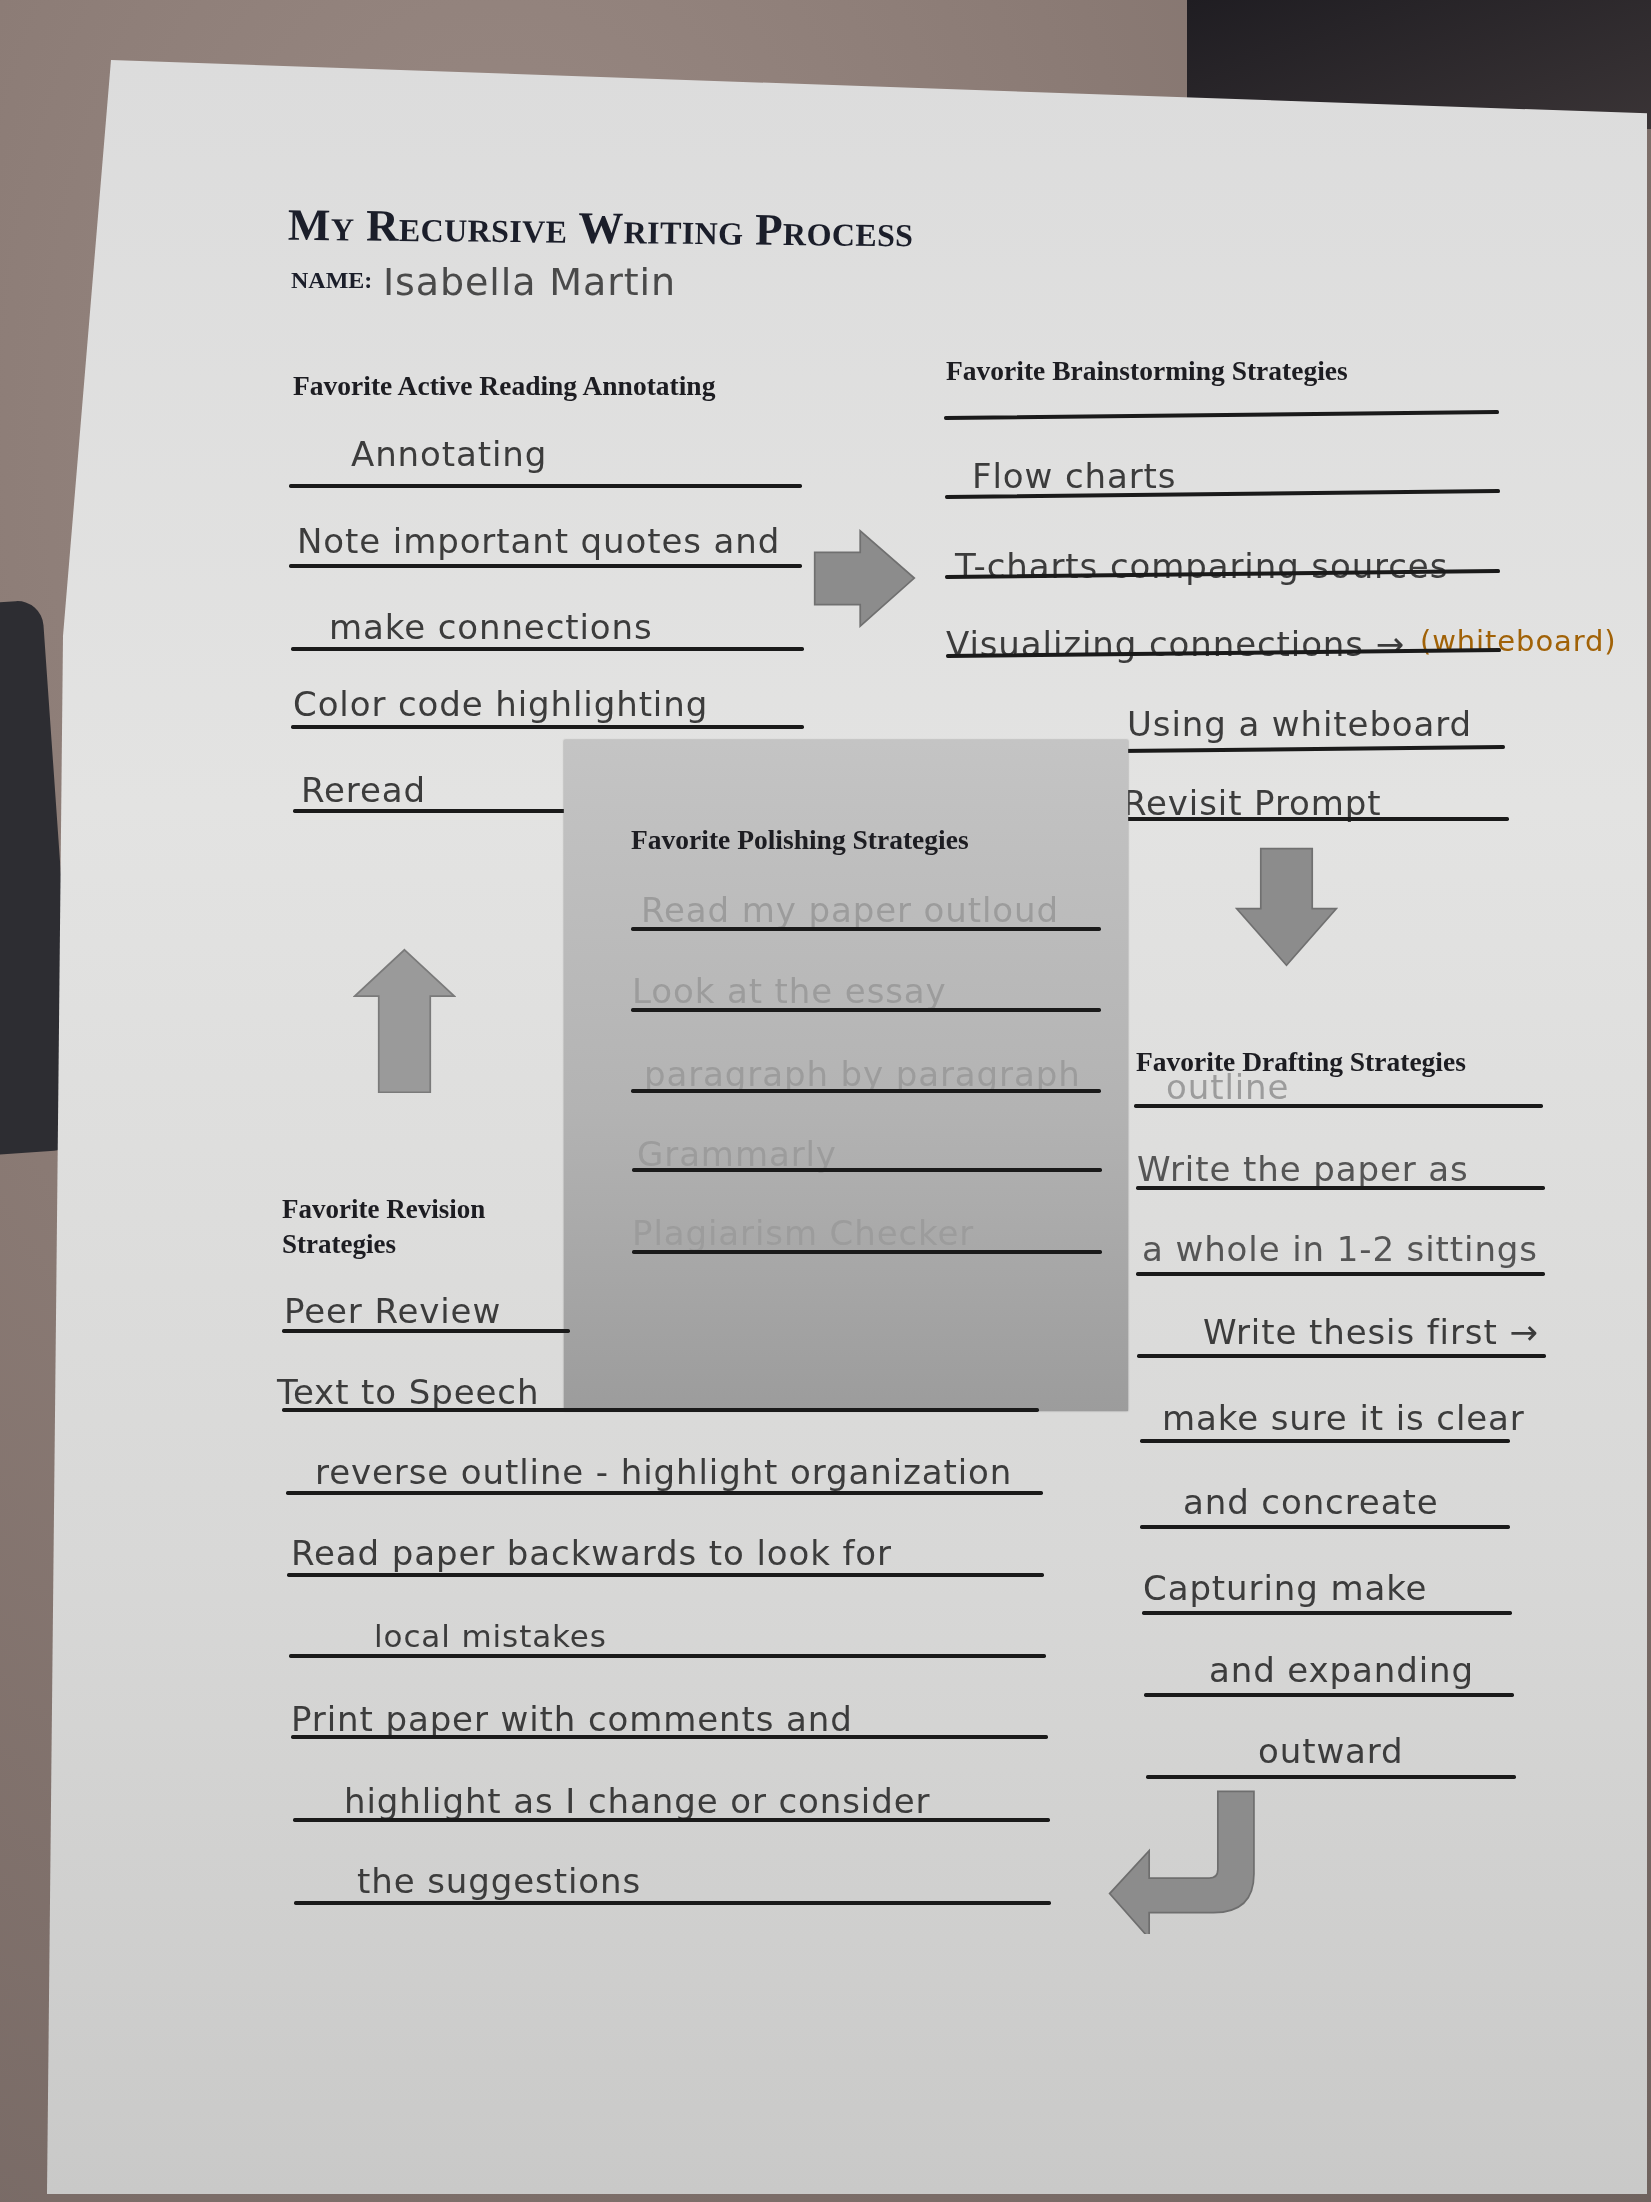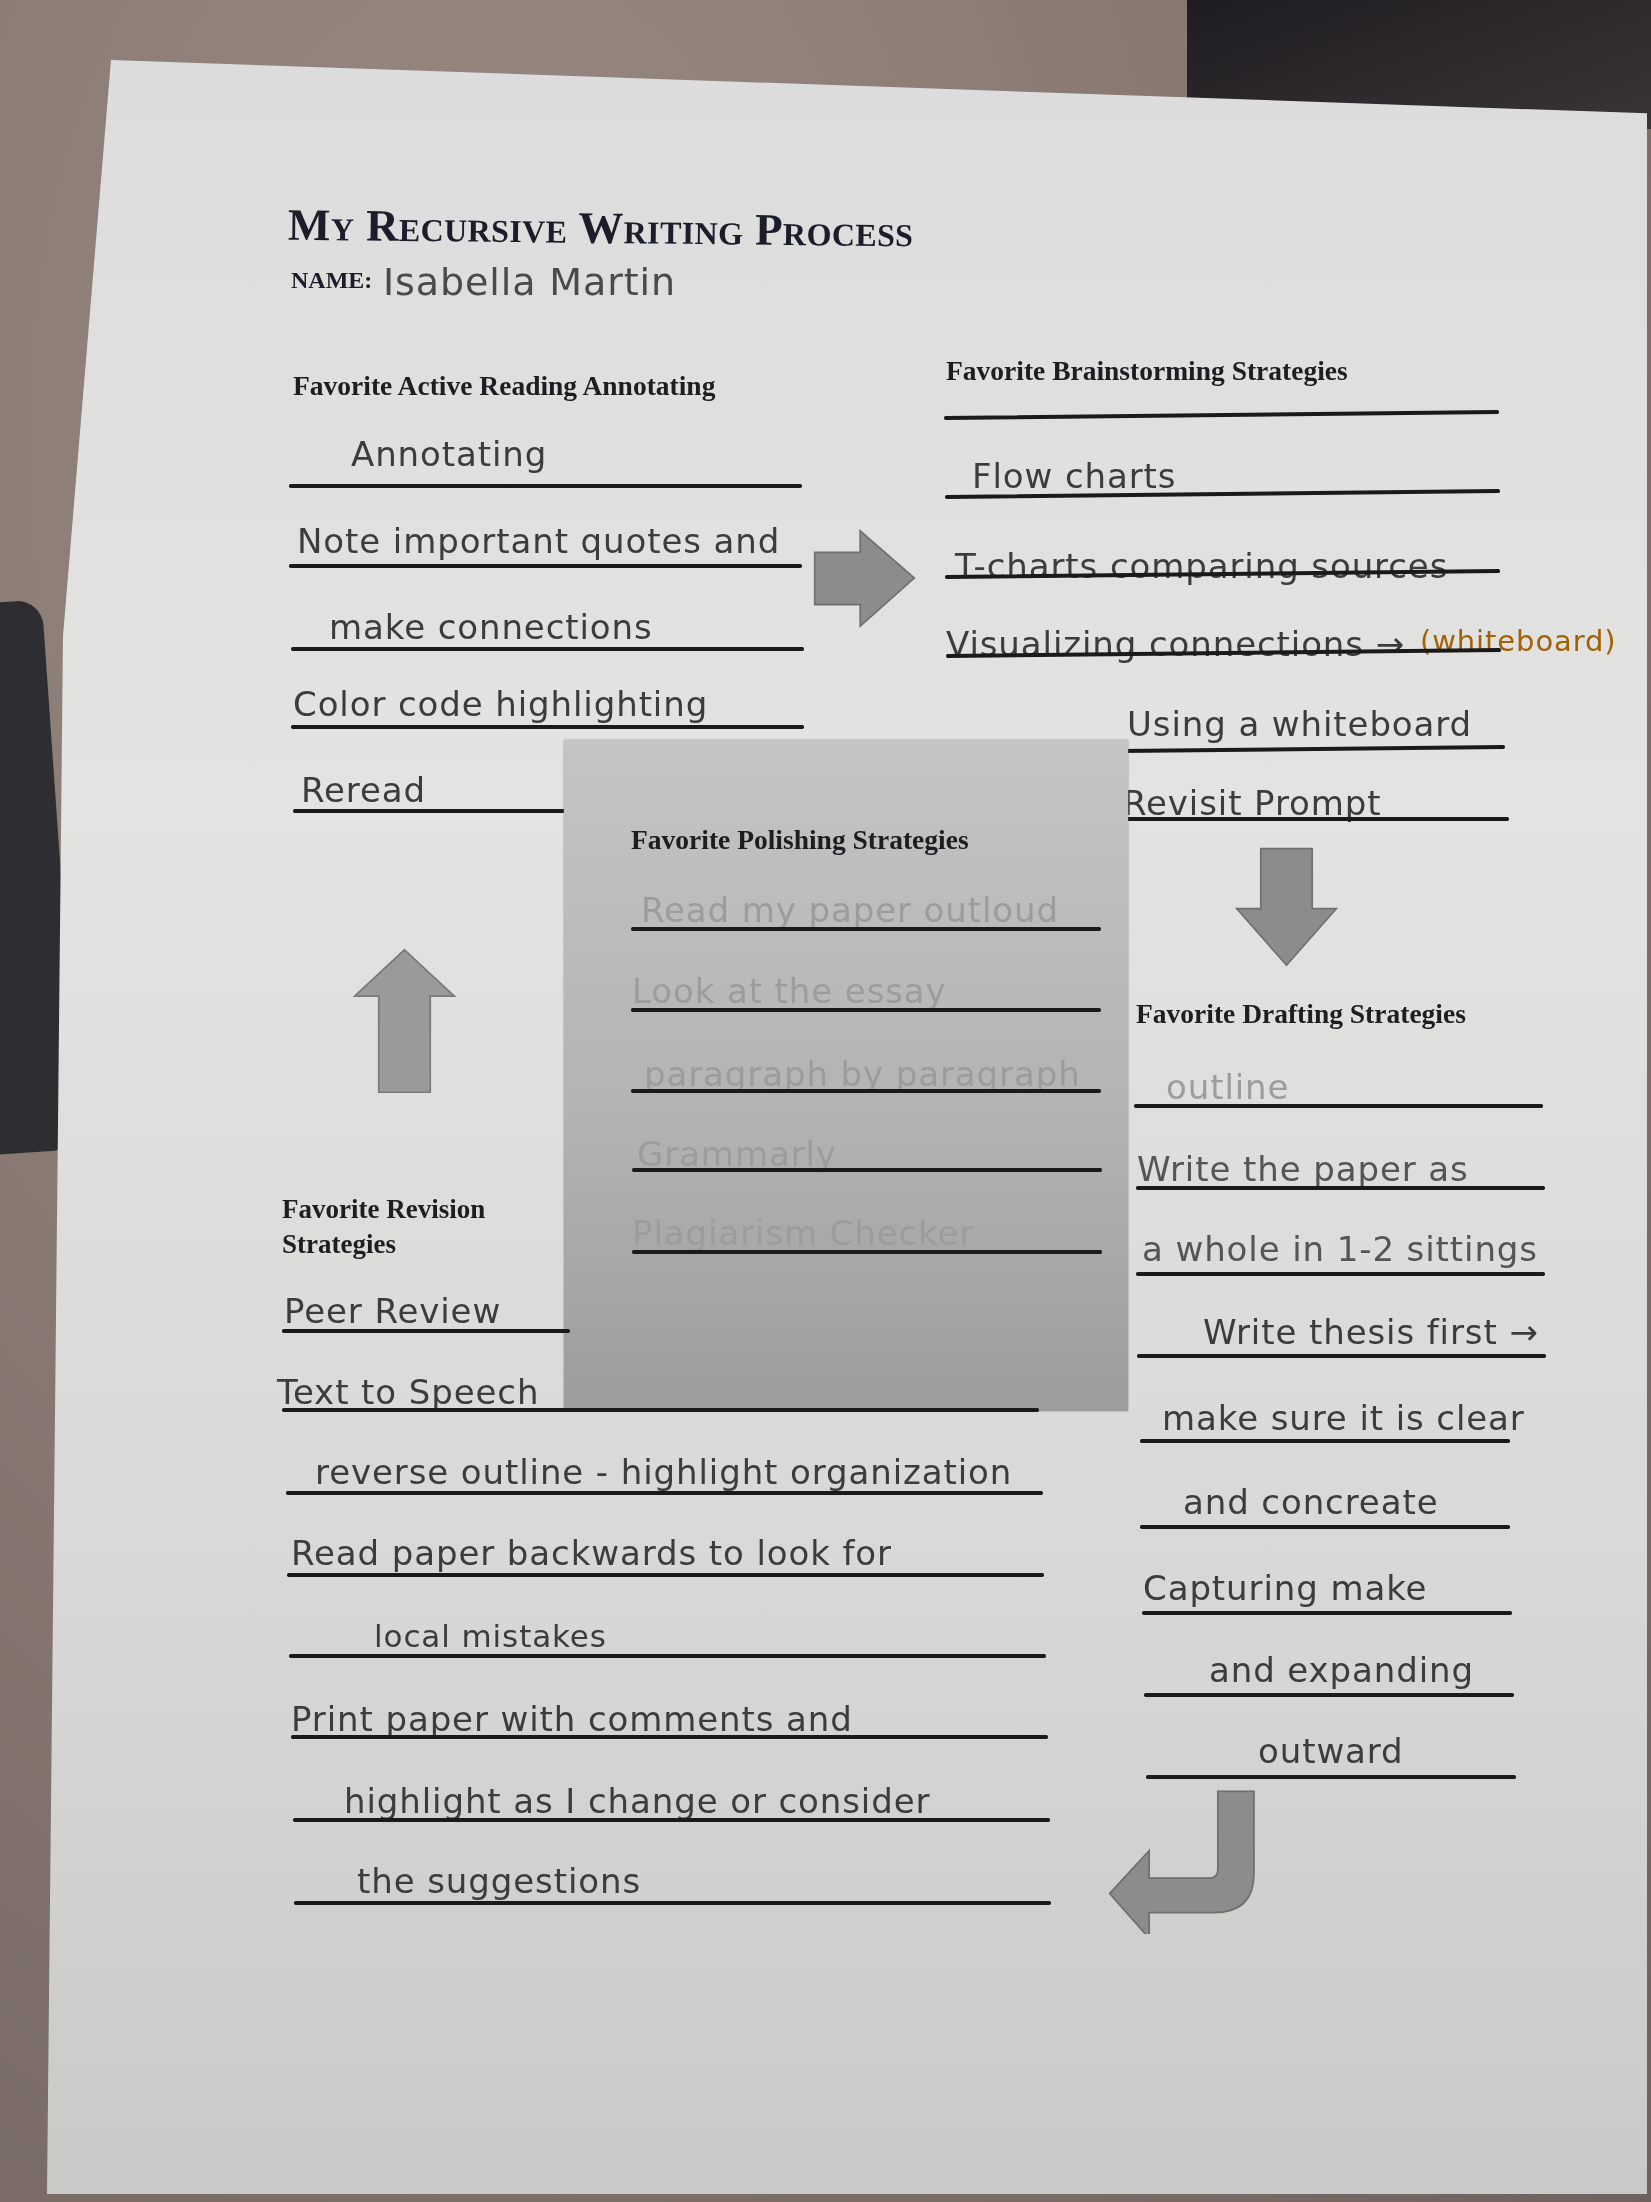--- a/index.html
+++ b/index.html
@@ -106,21 +106,21 @@
 <div class="line" style="left:631px;top:1089px;width:470px;"></div>
 <div class="abs hand faint" style="left:637px;top:1134px;">Grammarly</div>
 <div class="line" style="left:632px;top:1168px;width:470px;"></div>
 <div class="abs hand faint" style="left:632px;top:1213px;">Plagiarism Checker</div>
 <div class="line" style="left:632px;top:1250px;width:470px;"></div>
 
 <svg class="arrow" style="left:353px;top:948px;" width="103" height="146" viewBox="0 0 120 170">
   <polygon points="60,2 118,56 90,56 90,168 30,168 30,56 2,56" fill="#9a9a9a" stroke="#7a7a7a" stroke-width="2"></polygon>
 </svg>
 
-<div class="abs heading" style="left:1136px;top:998px;">Favorite Drafting Strategies</div>
+<div class="abs heading" style="left:1136px;top:1046px;">Favorite Drafting Strategies</div>
 <div class="abs hand faint" style="left:1166px;top:1067px;">outline</div>
 <div class="line" style="left:1134px;top:1104px;width:409px;"></div>
 <div class="abs hand" style="left:1137px;top:1149px;color:#555;">Write the paper as</div>
 <div class="line" style="left:1136px;top:1186px;width:409px;"></div>
 <div class="abs hand" style="left:1142px;top:1229px;color:#555;">a whole in 1-2 sittings</div>
 <div class="line" style="left:1136px;top:1272px;width:409px;"></div>
 <div class="abs hand" style="left:1203px;top:1312px;">Write thesis first →</div>
 <div class="line" style="left:1137px;top:1354px;width:409px;"></div>
 <div class="abs hand" style="left:1162px;top:1398px;">make sure it is clear</div>
 <div class="line" style="left:1140px;top:1439px;width:370px;"></div>

